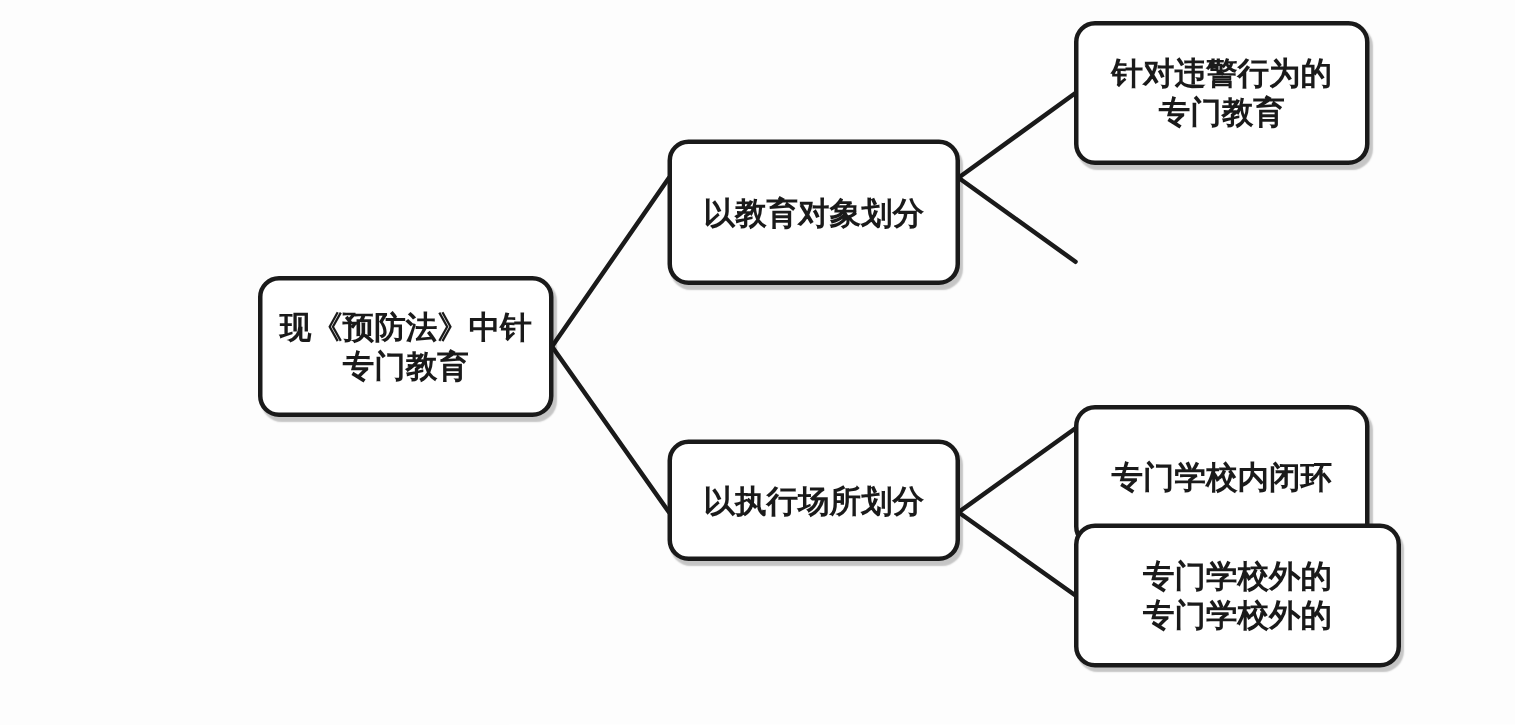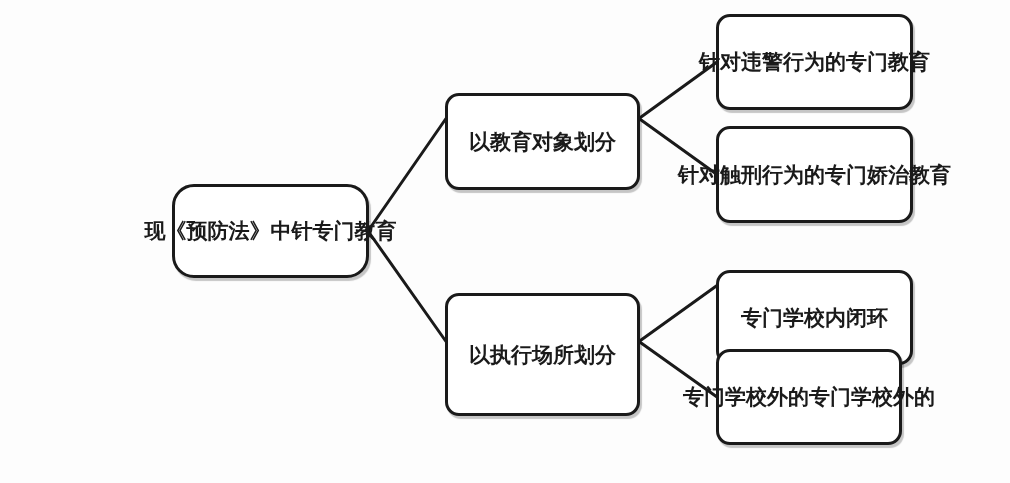--- a/index.html
+++ b/index.html
@@ -23,41 +23,41 @@
   svg.connector-layer {
     position: absolute;
     left: 0; top: 0;
     width: 1010px; height: 483px;
     z-index: 1;
   }
   .node {
     position: absolute;
     z-index: 2;
     display: flex;
-    flex-direction: row;
+    flex-direction: column;
     justify-content: center;
     align-items: center;
     background: var(--box-fill);
     border: 3px solid var(--box-border);
     border-radius: 14px;
     box-shadow: 2px 3px 1px rgba(0,0,0,0.22);
     color: var(--text);
     font-weight: bold;
     font-size: 21px;
     line-height: 26px;
     text-align: center;
     white-space: nowrap;
   }
-  #node-root          { left: 172px; top: 184px; width: 197px; height: 94px; border-radius: 22px; }
+  #node-root          { left: 172px; top: 184px; width: 197px; height: 94px; }
   #node-branch-object { left: 445px; top: 70px;  width: 195px; height: 97px; margin-top: 23px; }
-  #node-branch-place  { left: 445px; top: 293px; width: 195px; height: 123px; }
+  #node-branch-place  { left: 445px; top: 293px; width: 195px; height: 81px; }
   #node-leaf-violation{ left: 716px; top: 14px;  width: 197px; height: 96px; }
   #node-leaf-criminal { left: 716px; top: 126px; width: 197px; height: 97px; }
   #node-leaf-closed   { left: 716px; top: 238px; width: 197px; height: 95px; margin-top: 32px; }
-  #node-leaf-other    { left: 716px; top: 349px; width: 186px; height: 96px; }
+  #node-leaf-other    { left: 716px; top: 349px; width: 218px; height: 96px; }
   .node-line { display: block; }
 </style>
 </head>
 <body>
 
 <div class="stage">
 
   <svg class="connector-layer" viewBox="0 0 1010 483" xmlns="http://www.w3.org/2000/svg">
       <line x1="368" y1="231" x2="446" y2="118.5" stroke="#1a1a1a" stroke-width="3" stroke-linecap="round"></line>
       <line x1="368" y1="231" x2="446" y2="341.5" stroke="#1a1a1a" stroke-width="3" stroke-linecap="round"></line>
@@ -78,24 +78,20 @@
 
   <div class="node" id="node-branch-place">
     <span class="node-line">以执行场所划分</span>
   </div>
 
   <div class="node" id="node-leaf-violation">
     <span class="node-line">针对违警行为的</span>
     <span class="node-line">专门教育</span>
   </div>
 
-  <div class="node" id="node-leaf-criminal">
-    <span class="node-line">针对触刑行为的</span>
-    <span class="node-line">专门娇治教育</span>
-  </div>
 
   <div class="node" id="node-leaf-closed">
     <span class="node-line">专门学校内闭环</span>
   </div>
 
   <div class="node" id="node-leaf-other">
     <span class="node-line">专门学校外的</span>
     <span class="node-line">专门学校外的</span>
   </div>
 

